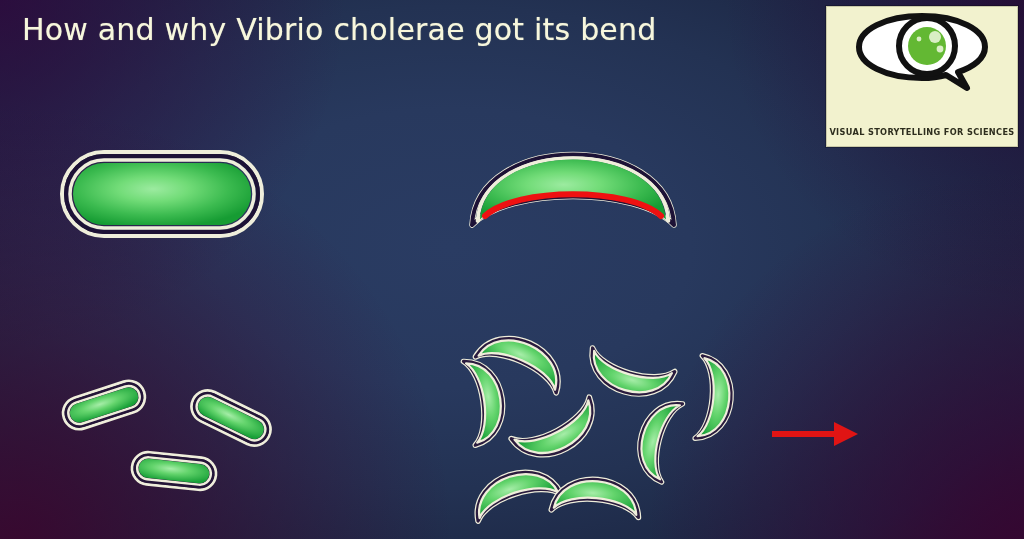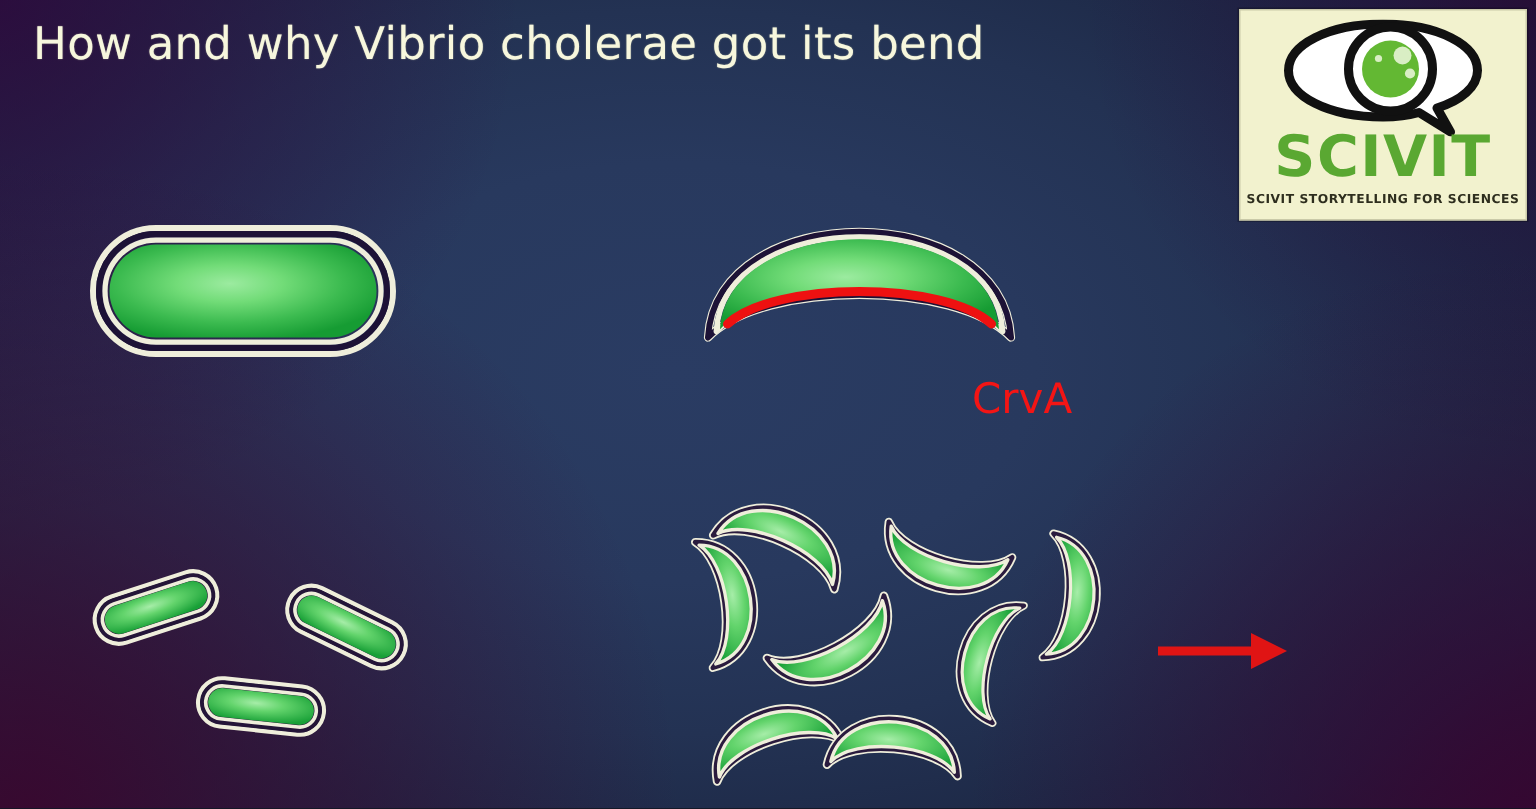--- a/index.html
+++ b/index.html
@@ -220,31 +220,29 @@
           <use href="#vibSmall"></use>
         </g>
     </g>
 
     <g>
       <line x1="772" y1="434" x2="838" y2="434" stroke="#e01414" stroke-width="6"></line>
       <polygon points="834,422 858,434 834,446" fill="#e01414"></polygon>
     </g>
   </svg>
 
-  <div class="label label-crva">CrvA</div>
 
   <div class="logo-box">
     <svg class="logo-eye" width="142" height="78" viewBox="0 0 142 78">
       <path d="M71 3 C 108 3, 134 17, 134 34 C 134 45, 123 54, 107 59
                L 116 75 L 95 62
                C 88 64, 80 65, 71 65
                C 34 65, 8 51, 8 34 C 8 17, 34 3, 71 3 Z" fill="#ffffff" stroke="#111111" stroke-width="6" stroke-linejoin="round"></path>
       <circle cx="76" cy="33" r="28" fill="#ffffff" stroke="#111111" stroke-width="6"></circle>
       <circle cx="76" cy="33" r="19" fill="#63b833"></circle>
       <circle cx="84" cy="24" r="6" fill="#d9eec4"></circle>
       <circle cx="89" cy="36" r="3.4" fill="#d9eec4"></circle>
       <circle cx="68" cy="26" r="2.4" fill="#d9eec4"></circle>
     </svg>
-    <div class="logo-word">SCIVIT</div>
-    <div class="logo-tag">SCIVIT STORYTELLING FOR SCIENCES</div>
+    <div class="logo-tag">VISUAL STORYTELLING FOR SCIENCES</div>
   </div>
 
 </div>
 
 </body></html>

